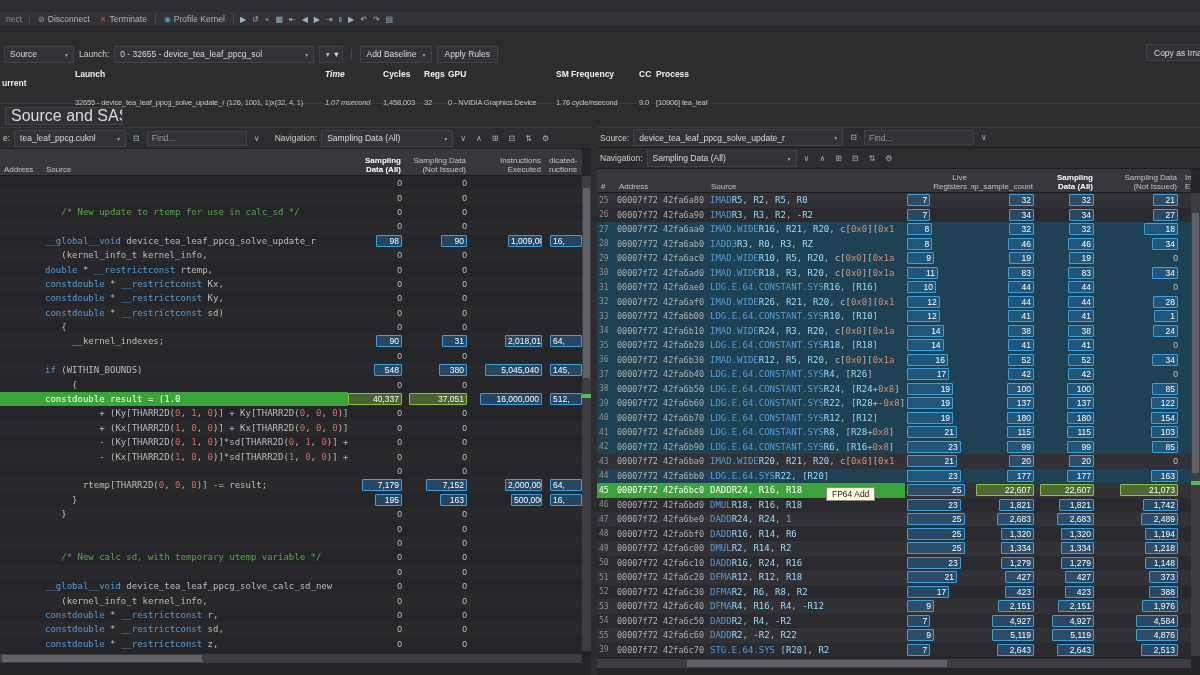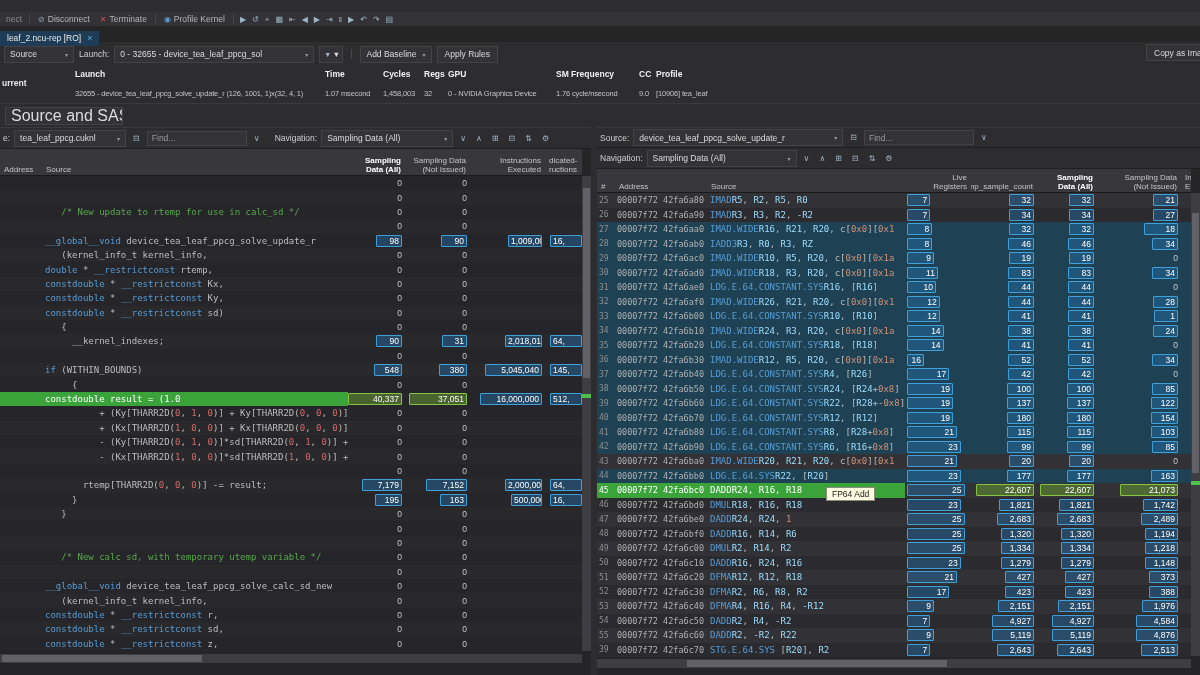--- a/index.html
+++ b/index.html
@@ -23,21 +23,21 @@
 .combo{display:inline-flex;align-items:center;justify-content:space-between;gap:6px;background:#333337;border:1px solid #434346;color:#dcdcdc;height:17px;padding:0 5px;white-space:nowrap;overflow:hidden;cursor:default}
 .combo .arrow{color:#9a9a9a;font-size:6px}
 .btn{display:inline-flex;align-items:center;background:#333337;border:1px solid #434346;color:#dcdcdc;height:17px;padding:0 7px;white-space:nowrap;cursor:default}
 .copyimg{position:absolute;right:0;top:0;width:54px;overflow:hidden;border-right:none}
 .lbl{color:#cfcfcf;white-space:nowrap}
 
 .summary{position:absolute;top:66px;left:0;right:0;height:38px;border-bottom:1px solid #3a3a3e}
 .rowlabel{position:absolute;left:2px;top:12px;font-weight:bold;font-size:8.5px;color:#e8e8e8}
 .sfield{position:absolute;top:3px;white-space:nowrap}
 .slab{font-weight:bold;font-size:8.5px;color:#f0f0f0}
-.sval{font-size:7.5px;letter-spacing:-0.15px;color:#c3c3c3;margin-top:10px}
+.sval{font-size:7.5px;letter-spacing:-0.15px;color:#c3c3c3;margin-top:19px}
 .viewsel{position:absolute;top:107px;left:5px;height:18px}
 
 .pane{position:absolute;top:127px;bottom:0;background:#252528;border-top:1px solid #3a3a3e}
 .lpane{left:0;width:591px}
 .rpane{left:597px;width:603px}
 .ptoolbar{position:absolute;left:0;right:0;height:21px;background:#2d2d30;border-bottom:1px solid #1f1f22;display:flex;align-items:center;gap:4px;padding:0 3px;font-size:8.5px}
 .find{background:#333337;border:1px solid #434346;color:#dcdcdc;height:15px;width:120px;font-size:8.5px;padding:0 4px;font-family:"Liberation Sans",sans-serif}
 .find::placeholder{color:#9a9a9a}
 
 .lgrid{display:grid;grid-template-columns:42px 306px 57px 65px 75px 1fr}
@@ -114,26 +114,20 @@
         <span class="tbtn sq">▶</span>
         <span class="tbtn sq">⇥</span>
         <span class="tbtn sq">‖</span>
         <span class="tbtn sq">▶</span>
         <span class="tbtn sq">↶</span>
         <span class="tbtn sq">↷</span>
         <span class="tbtn sq">▤</span>
       </span>
   </div>
 
-  <div class="tabbar">
-    <span class="tab">
-        <span>leaf_2.ncu-rep [RO]</span>
-        <span class="close">×</span>
-      </span>
-  </div>
 
   <div class="controls">
     <span class="combo" style="width:70px">
         <span>Source</span>
         <span class="arrow">▾</span>
       </span>
     <span class="lbl">Launch:</span>
     <span class="combo" style="width:200px">
         <span>0 - 32655 - device_tea_leaf_ppcg_sol</span>
         <span class="arrow">▾</span>
@@ -151,21 +145,21 @@
     <span class="btn copyimg">Copy as Ima</span>
   </div>
 
   <div class="summary">
     <span class="rowlabel">urrent</span>
     <div>
         <div class="sfield" style="left: 75px;">
           <div class="slab">Launch</div>
           <div class="sval">32655 - device_tea_leaf_ppcg_solve_update_r (126, 1001, 1)x(32, 4, 1)</div>
         </div>
-        <div class="sfield" style="left: 325px;">
+        <div class="sfield" style="left: 325px; font-style: italic;">
           <div class="slab">Time</div>
           <div class="sval">1.07 msecond</div>
         </div>
         <div class="sfield" style="left: 383px;">
           <div class="slab">Cycles</div>
           <div class="sval">1,458,003</div>
         </div>
         <div class="sfield" style="left: 424px;">
           <div class="slab">Regs</div>
           <div class="sval">32</div>
@@ -176,21 +170,21 @@
         </div>
         <div class="sfield" style="left: 556px;">
           <div class="slab">SM Frequency</div>
           <div class="sval">1.76 cycle/nsecond</div>
         </div>
         <div class="sfield" style="left: 639px;">
           <div class="slab">CC</div>
           <div class="sval">9.0</div>
         </div>
         <div class="sfield" style="left: 656px;">
-          <div class="slab">Profile</div>
+          <div class="slab">Process</div>
           <div class="sval">[10906] tea_leaf</div>
         </div>
       </div>
   </div>
 
   <span class="combo viewsel" style="width:118px">
       <span>Source and SASS</span>
     </span>
 
   <div class="pane lpane">
@@ -708,21 +702,21 @@
           <div class="c lf"><span class="val box b" style="width:36.6px">14</span></div>
           <div class="c n"><span class="val box b" style="width:26px">41</span></div>
           <div class="c n"><span class="val box b" style="width:26px">41</span></div>
           <div class="c n"><span class="plain">0</span></div>
           <div class="c"></div>
         </div>
         <div class="rrow rgrid sel">
           <div class="c num lab">36</div>
           <div class="c addr lab">00007f72 42fa6b30</div>
           <div class="c src lab"><span class="mn">IMAD.WIDE</span> <span class="reg">R12</span>, <span class="reg">R5</span>, <span class="reg">R20</span>, c[<span class="nx">0x0</span>][<span class="nx">0x1a</span></div>
-          <div class="c lf"><span class="val box b" style="width:17px">16</span></div>
+          <div class="c lf"><span class="val box b" style="width:41px">16</span></div>
           <div class="c n"><span class="val box b" style="width:26px">52</span></div>
           <div class="c n"><span class="val box b" style="width:26px">52</span></div>
           <div class="c n"><span class="val box b" style="width:26px">34</span></div>
           <div class="c"></div>
         </div>
         <div class="rrow rgrid sel">
           <div class="c num lab">37</div>
           <div class="c addr lab">00007f72 42fa6b40</div>
           <div class="c src lab"><span class="mn">LDG.E.64.CONSTANT.SYS</span> <span class="reg">R4</span>, [<span class="reg">R26</span>]</div>
           <div class="c lf"><span class="val box b" style="width:42.3px">17</span></div>

